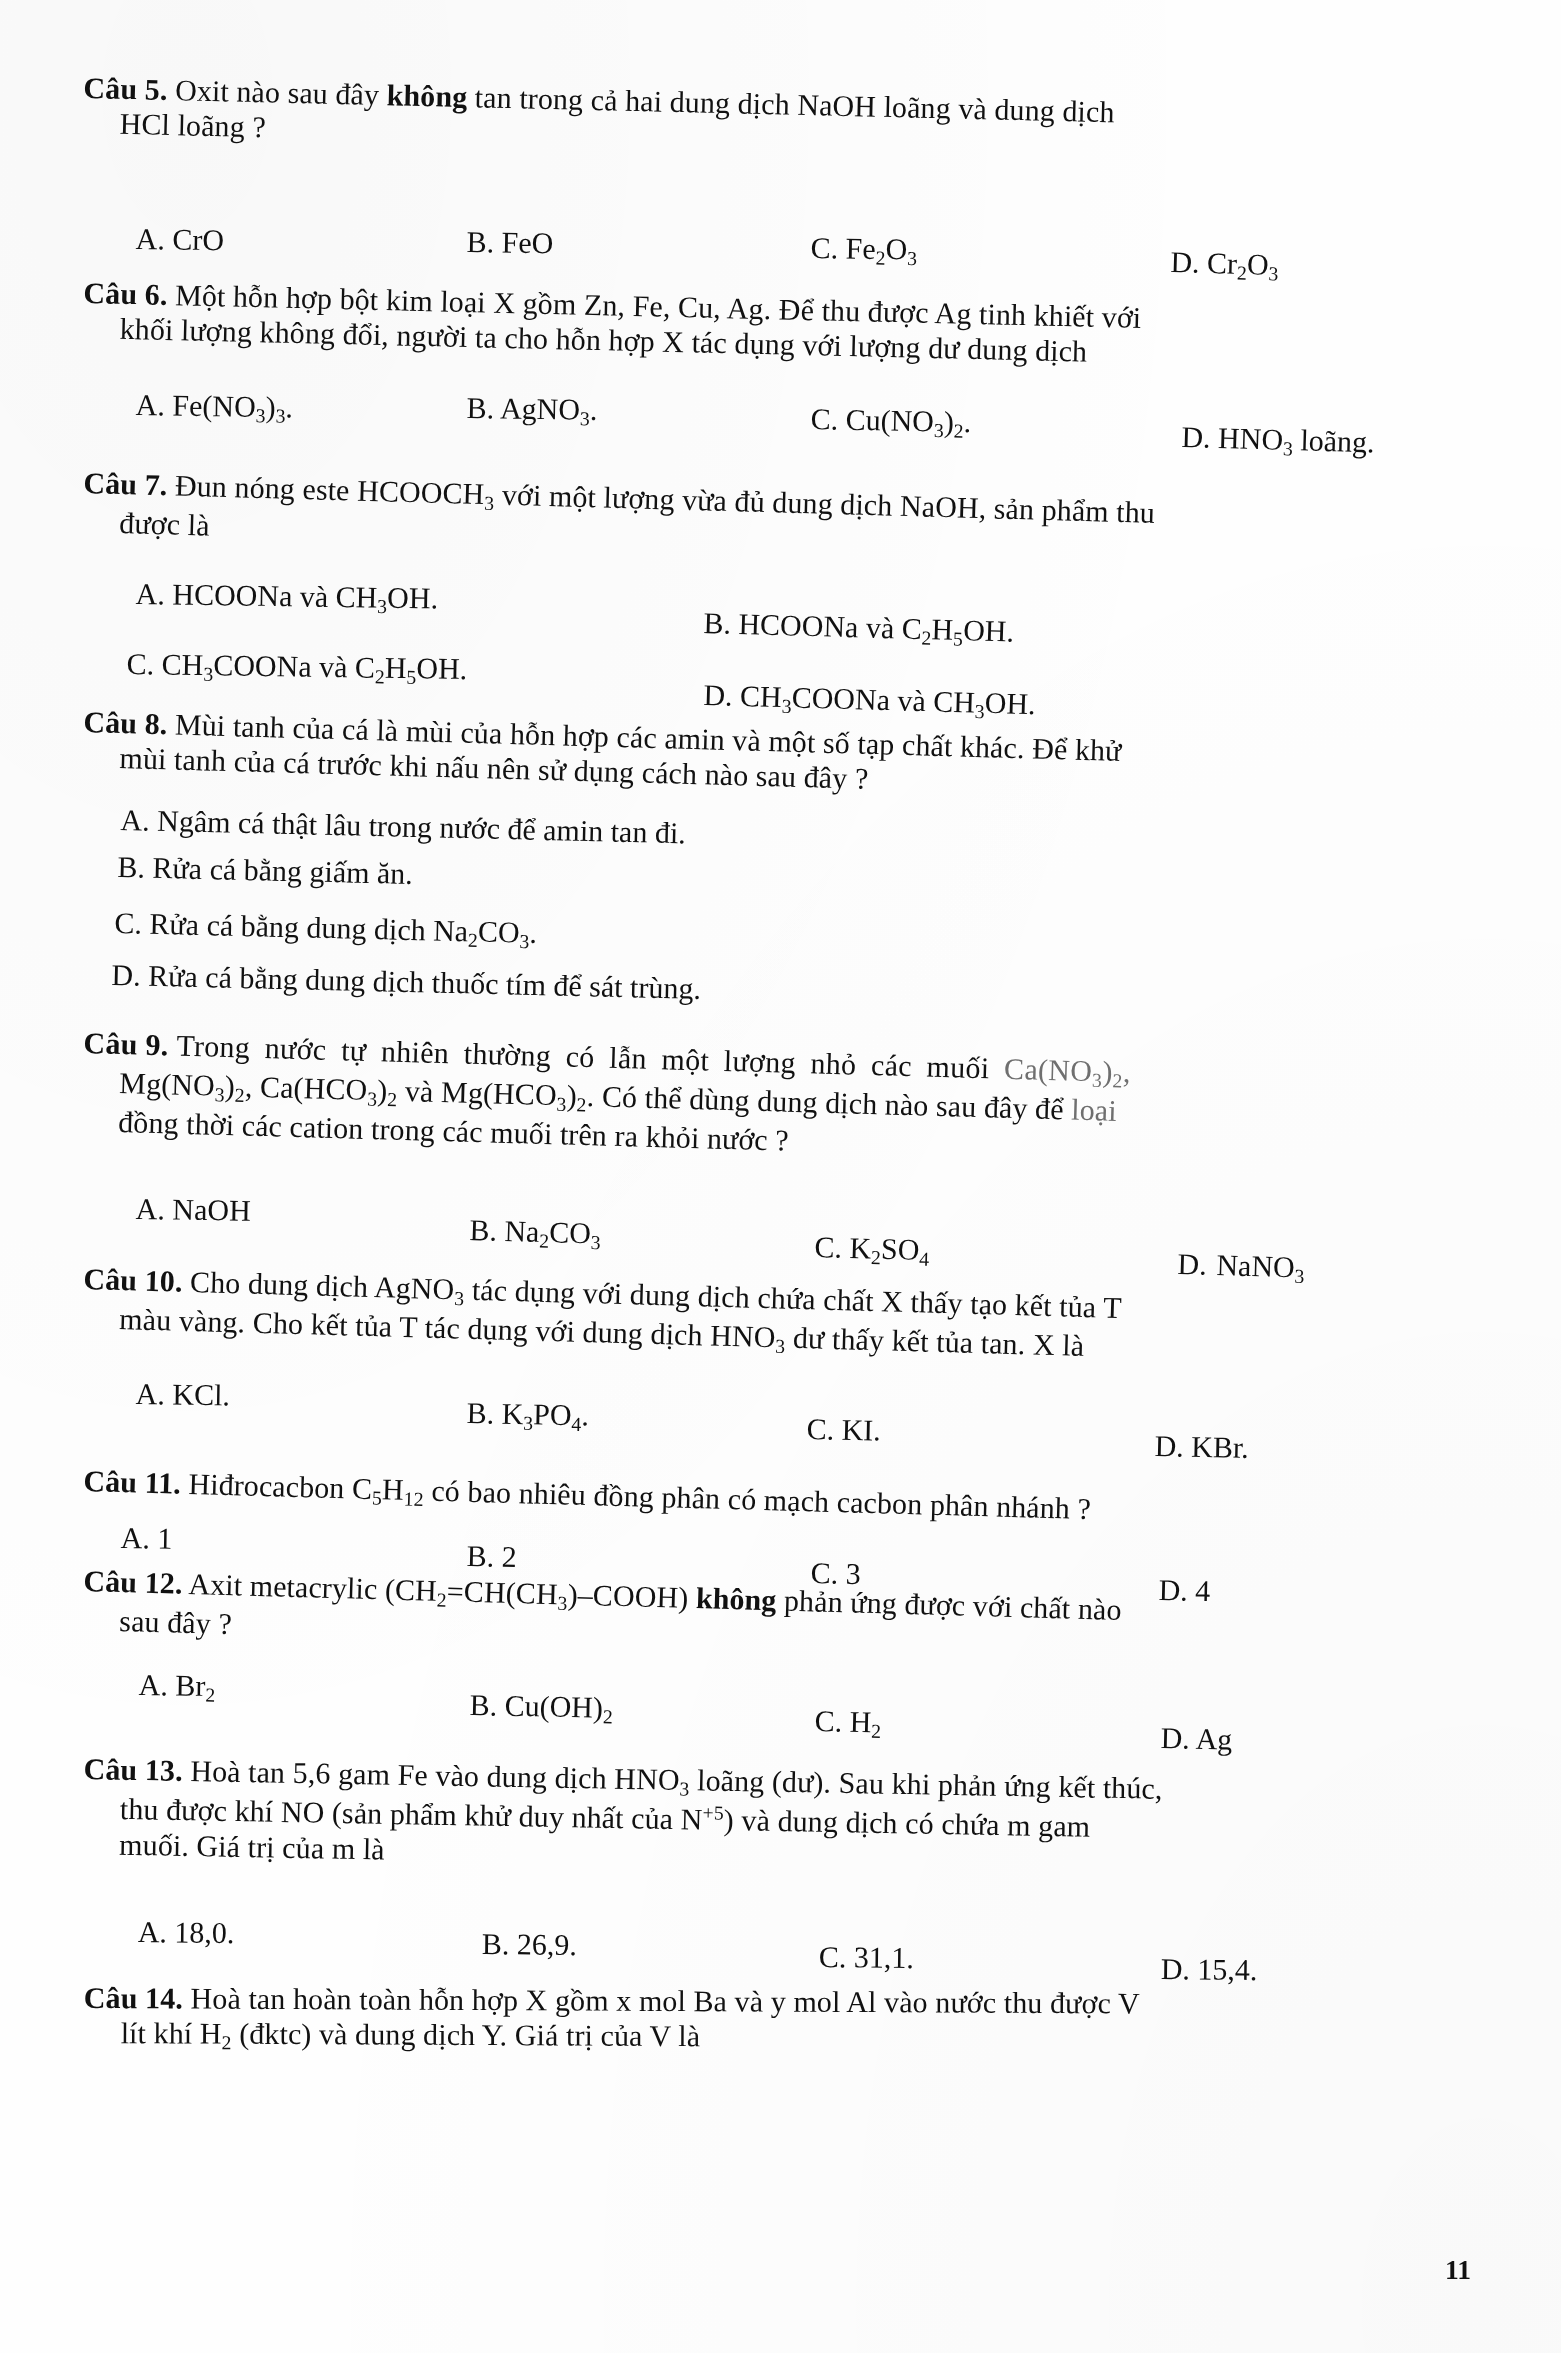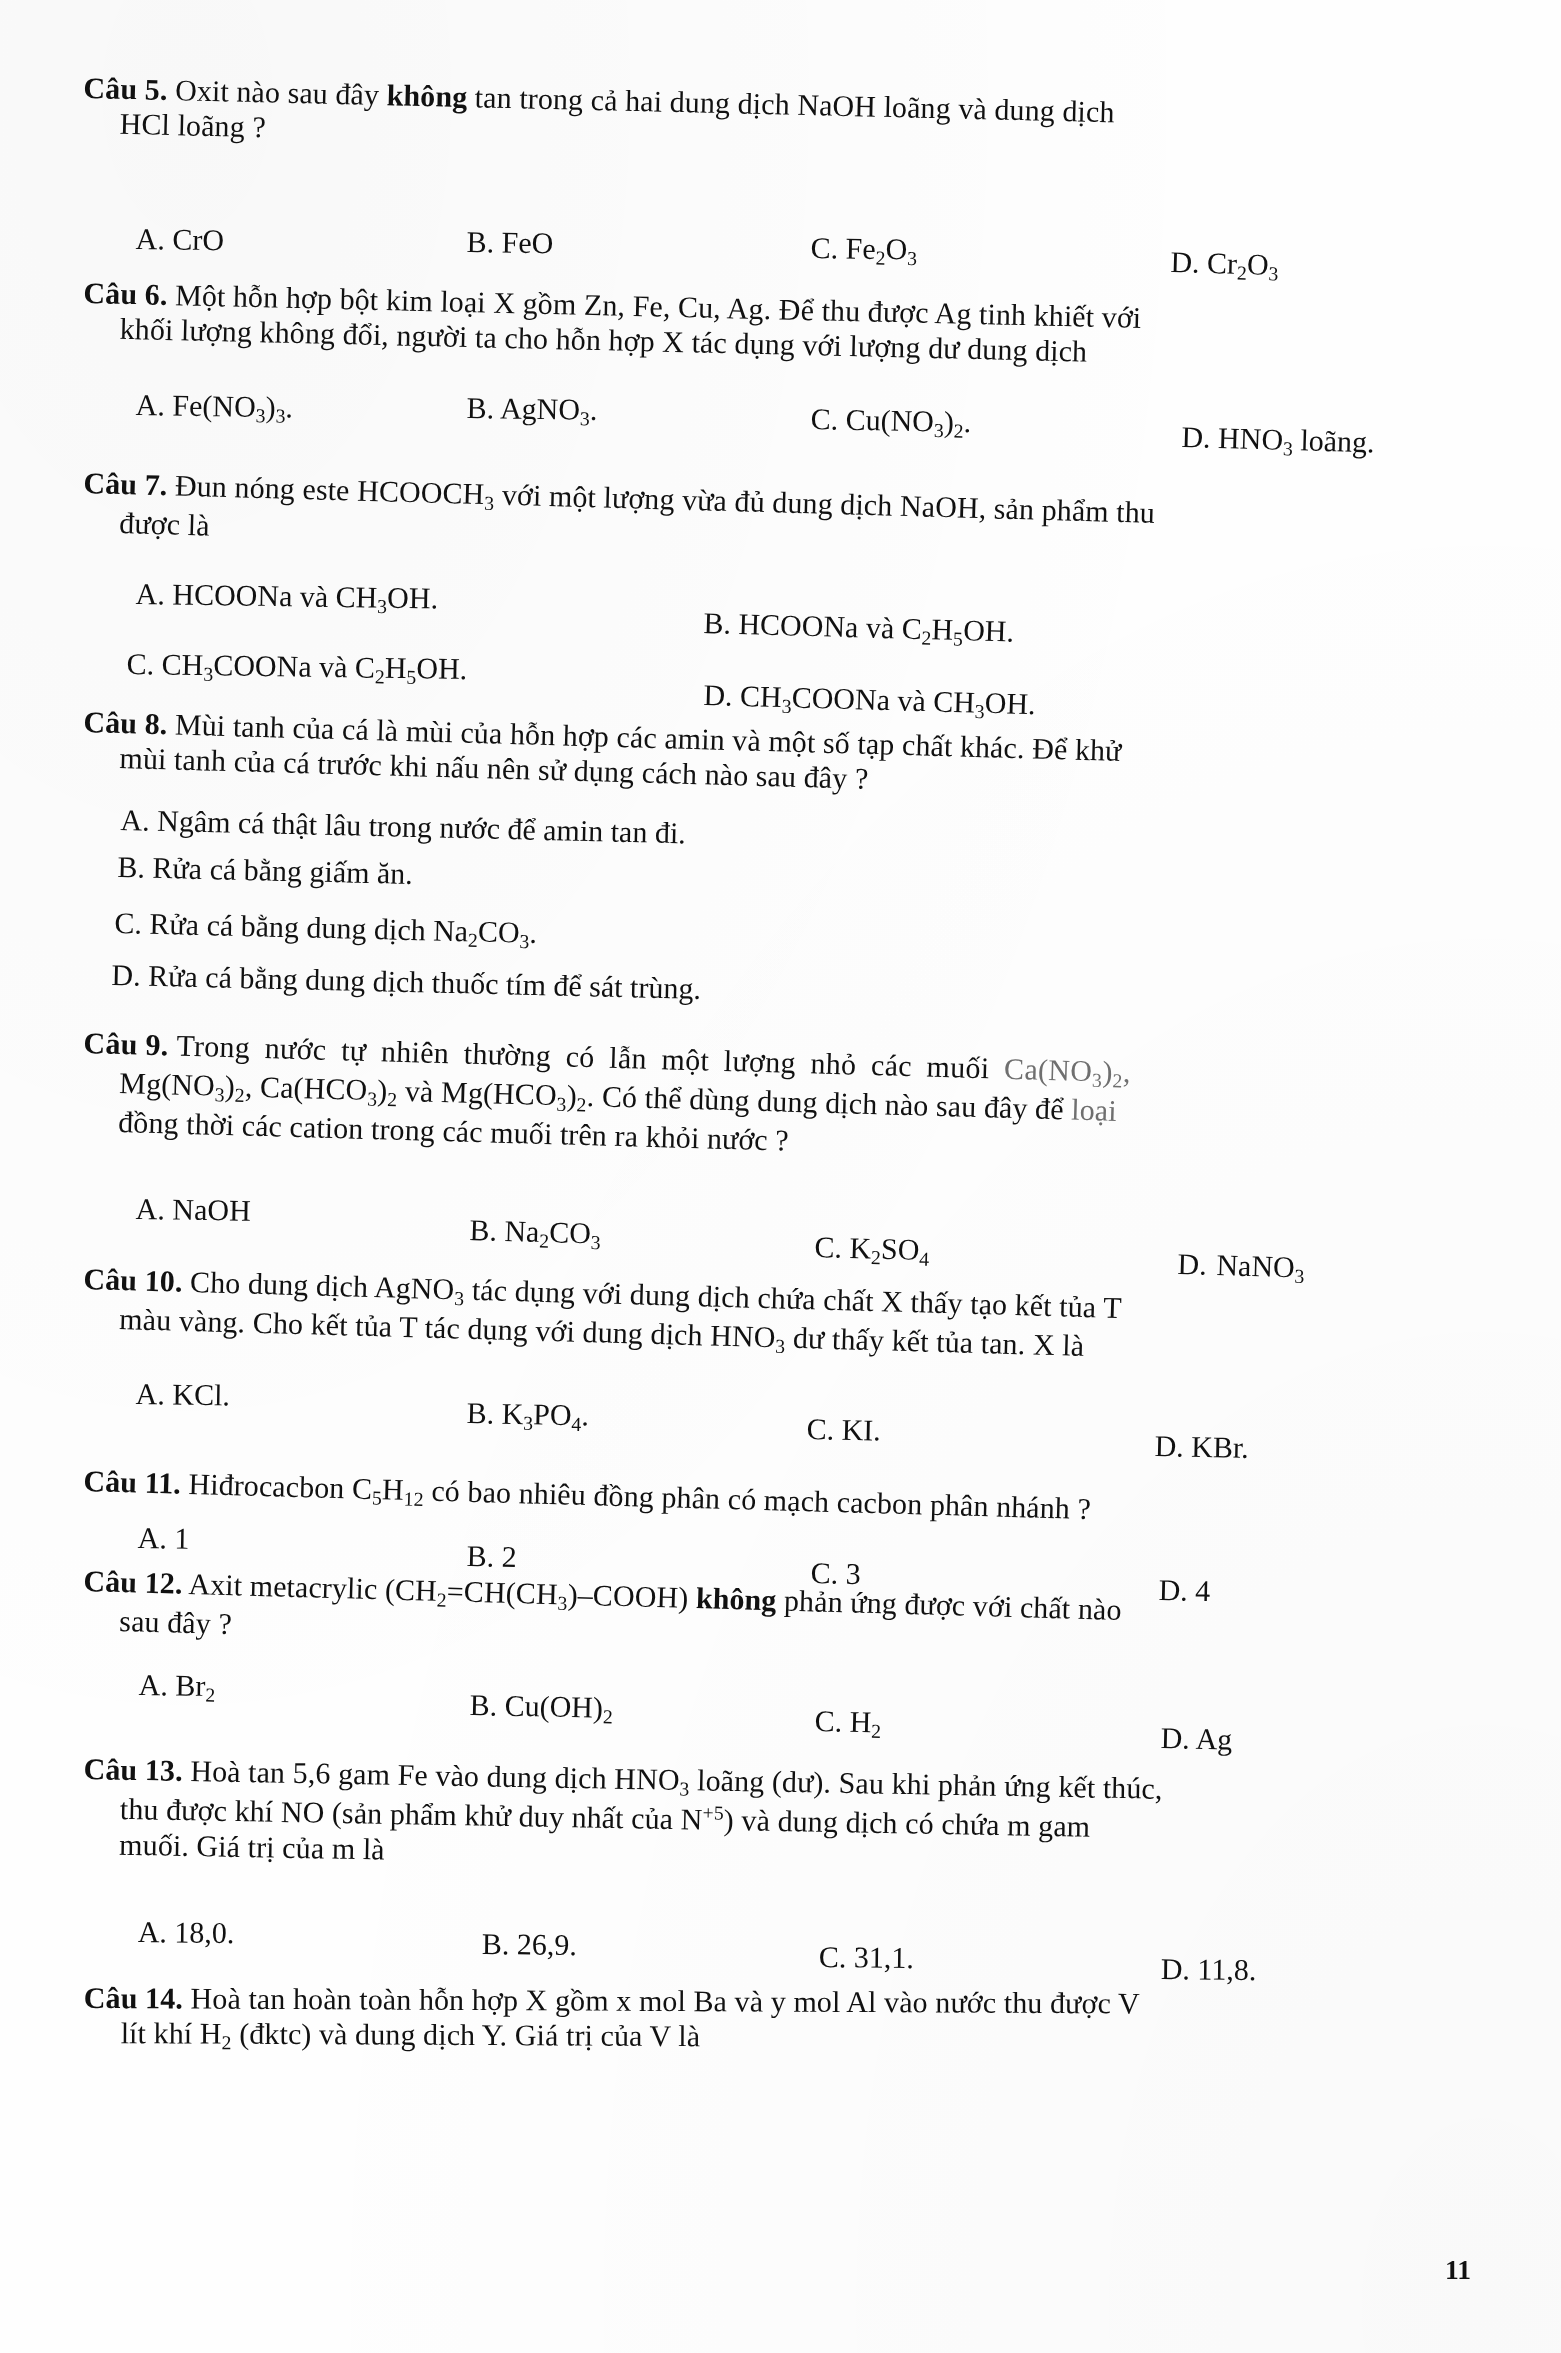--- a/index.html
+++ b/index.html
@@ -192,21 +192,21 @@
   </div>
 
   <div class="q tilt t3" style="top:1463px;">
     <div class="q-body">
       <span class="lbl">Câu 11.</span>
       <span>Hiđrocacbon C<sub>5</sub>H<sub>12</sub> có bao nhiêu đồng phân có mạch cacbon phân nhánh ?</span>
     </div>
   </div>
   <div class="q" style="top:1506px;height:99px;">
     <div class="opts" style="height:99px;">
-      <span class="opt tilt t5" style="left:54px;top:13.8px;">A. 1</span>
+      <span class="opt tilt t5" style="left:37px;top:13.8px;">A. 1</span>
       <span class="opt tilt t4" style="left:383px;top:32px;">B. 2</span>
       <span class="opt tilt t4" style="left:727px;top:49px;">C. 3</span>
       <span class="opt tilt t4" style="left:1075px;top:66px;">D. 4</span>
     </div>
   </div>
 
   <div class="q tilt t3" style="top:1563px;">
     <div class="q-body">
       <span class="lbl">Câu 12.</span>
       <span>Axit metacrylic (CH<sub>2</sub>=CH(CH<sub>3</sub>)–COOH) </span><span class="neg">không</span><span> phản ứng được với chất nào</span>
@@ -228,21 +228,21 @@
       <span>Hoà tan 5,6 gam Fe vào dung dịch HNO<sub>3</sub> loãng (dư). Sau khi phản ứng kết thúc,</span>
       <span class="indent">thu được khí NO (sản phẩm khử duy nhất của N<sup>+5</sup>) và dung dịch có chứa m gam</span>
       <span class="indent">muối. Giá trị của m là</span>
     </div>
   </div>
   <div class="q" style="top:1905px;height:92px;">
     <div class="opts" style="height:92px;">
       <span class="opt tilt t6" style="left:54px;top:9.2px;">A. 18,0.</span>
       <span class="opt tilt t6" style="left:398px;top:21.4px;">B. 26,9.</span>
       <span class="opt tilt t6" style="left:735px;top:34px;">C. 31,1.</span>
-      <span class="opt tilt t6" style="left:1077px;top:46px;">D. 11,8.</span>
+      <span class="opt tilt t6" style="left:1077px;top:46px;">D. 15,4.</span>
     </div>
   </div>
 
   <div class="q tilt t0" style="top:1980px;">
     <div class="q-body">
       <span class="lbl">Câu 14.</span>
       <span>Hoà tan hoàn toàn hỗn hợp X gồm x mol Ba và y mol Al vào nước thu được V</span>
       <span class="indent">lít khí H<sub>2</sub> (đktc) và dung dịch Y. Giá trị của V là</span>
     </div>
   </div>

